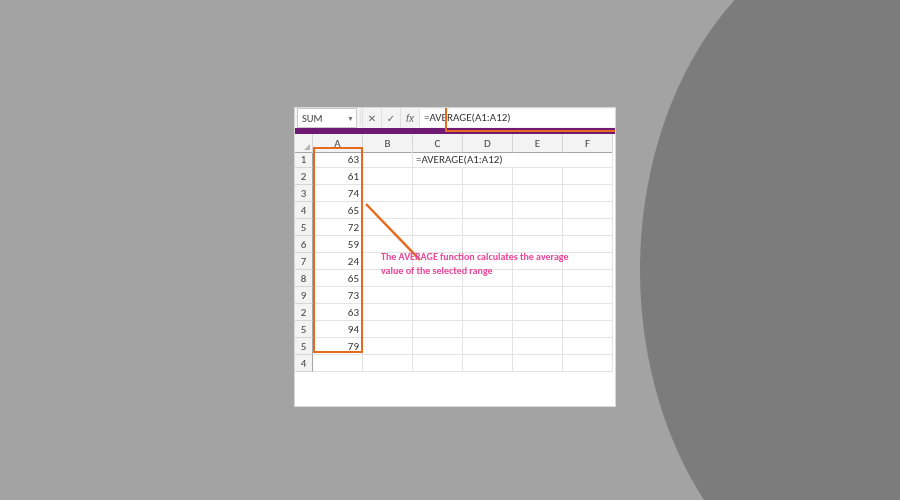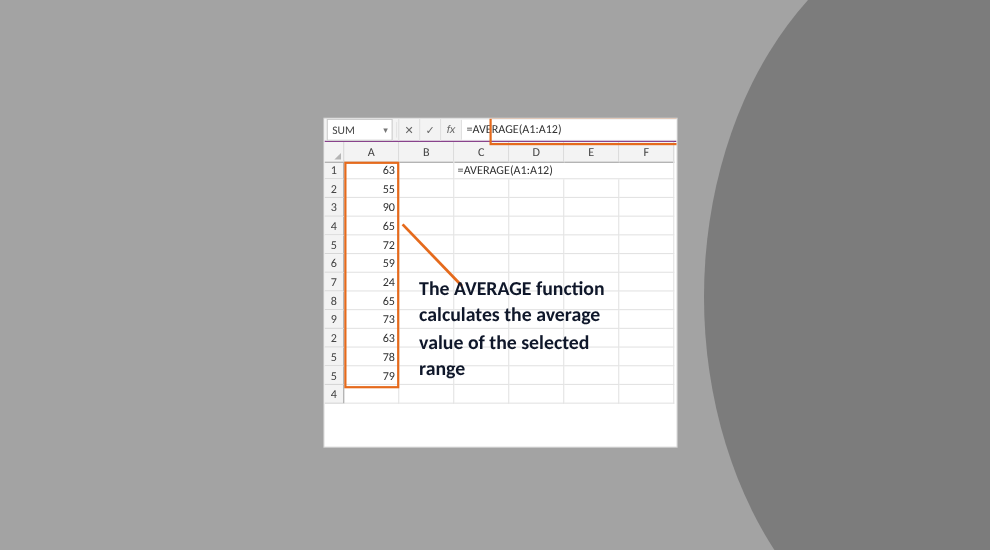--- a/index.html
+++ b/index.html
@@ -30,21 +30,21 @@
     background: #fff;
     box-shadow: 0 0 0 1px #d8d8d8;
     overflow: hidden;
   }
 
   
   .fbar {
     display: flex;
     align-items: center;
     height: 20px;
-    border-bottom: 1px solid #701a75;
+    border-bottom: 6px solid #701a75;
     background: #F3F3F3;
     font-size: 10.5px;
     color: #444;
   }
   .namebox {
     display: flex;
     align-items: center;
     justify-content: space-between;
     width: 52px;
     height: 18px;
@@ -163,23 +163,23 @@
     pointer-events: none;
   }
   .anno-line svg { width:100%; height:100%; }
 
   
   .anno {
     position: absolute;
     left: 86px;
     top: 142px;
     width: 190px;
-    color: #0f172a;
+    color: #ec4899;
     font-weight: 700;
-    font-size: 18px;
+    font-size: 10px;
     line-height: 1.35;
     pointer-events: none;
   }
 </style>
 </head>
 <body>
 
 <div class="curve"></div>
 
 <div class="panel">
@@ -212,29 +212,29 @@
     <div class="ch">D</div>
     <div class="ch">E</div>
     <div class="ch">F</div>
 
     <div class="rh">1</div>
     <div class="cell">63</div>
     <div class="cell"></div>
     <div class="cell left" style="grid-column: span 4;">=AVERAGE(A1:A12)</div>
 
     <div class="rh">2</div>
-    <div class="cell">55</div>
+    <div class="cell">61</div>
     <div class="cell"></div>
       <div class="cell"></div>
       <div class="cell"></div>
       <div class="cell"></div>
       <div class="cell"></div>
 
     <div class="rh">3</div>
-    <div class="cell">90</div>
+    <div class="cell">74</div>
     <div class="cell"></div>
       <div class="cell"></div>
       <div class="cell"></div>
       <div class="cell"></div>
       <div class="cell"></div>
 
     <div class="rh">4</div>
     <div class="cell">65</div>
     <div class="cell"></div>
       <div class="cell"></div>
@@ -284,21 +284,21 @@
 
     <div class="rh">2</div>
     <div class="cell">63</div>
     <div class="cell"></div>
       <div class="cell"></div>
       <div class="cell"></div>
       <div class="cell"></div>
       <div class="cell"></div>
 
     <div class="rh">5</div>
-    <div class="cell">78</div>
+    <div class="cell">94</div>
     <div class="cell"></div>
       <div class="cell"></div>
       <div class="cell"></div>
       <div class="cell"></div>
       <div class="cell"></div>
 
     <div class="rh">5</div>
     <div class="cell">79</div>
     <div class="cell"></div>
       <div class="cell"></div>

